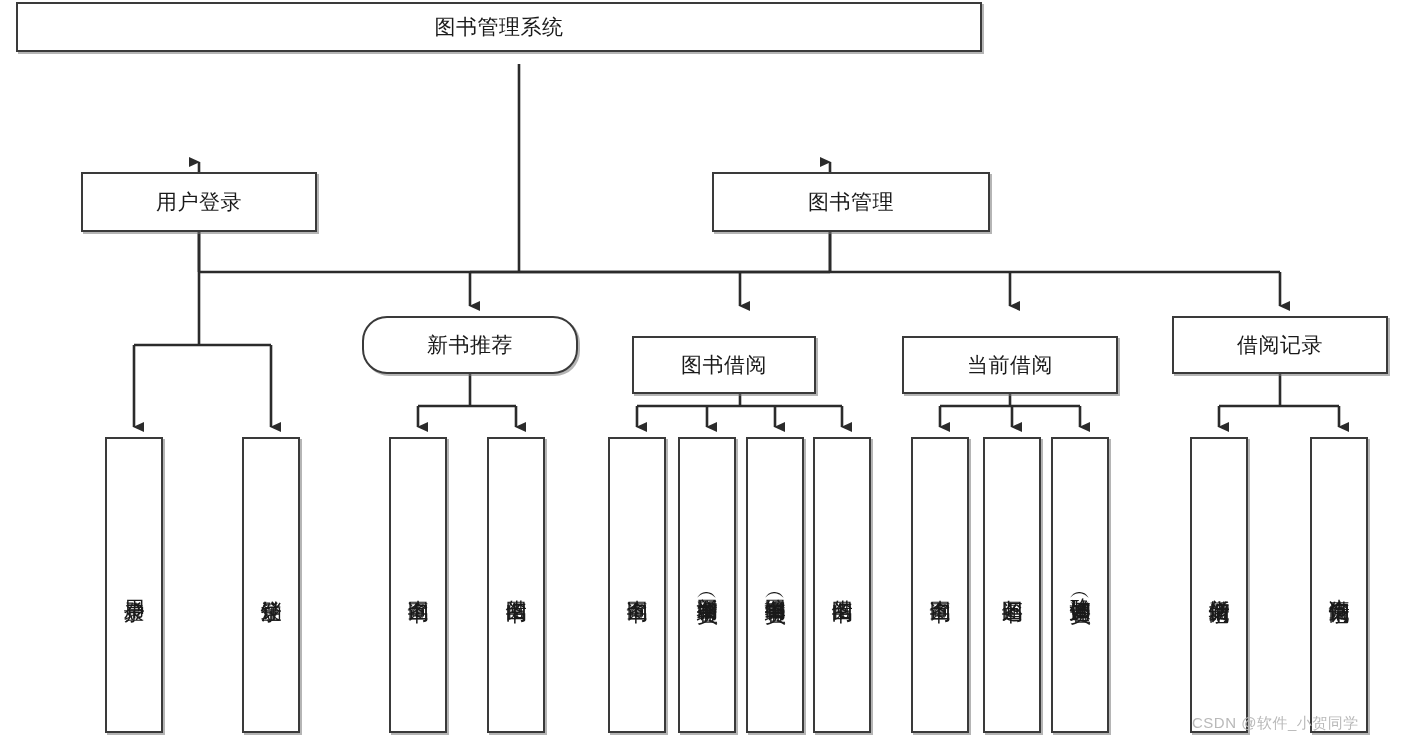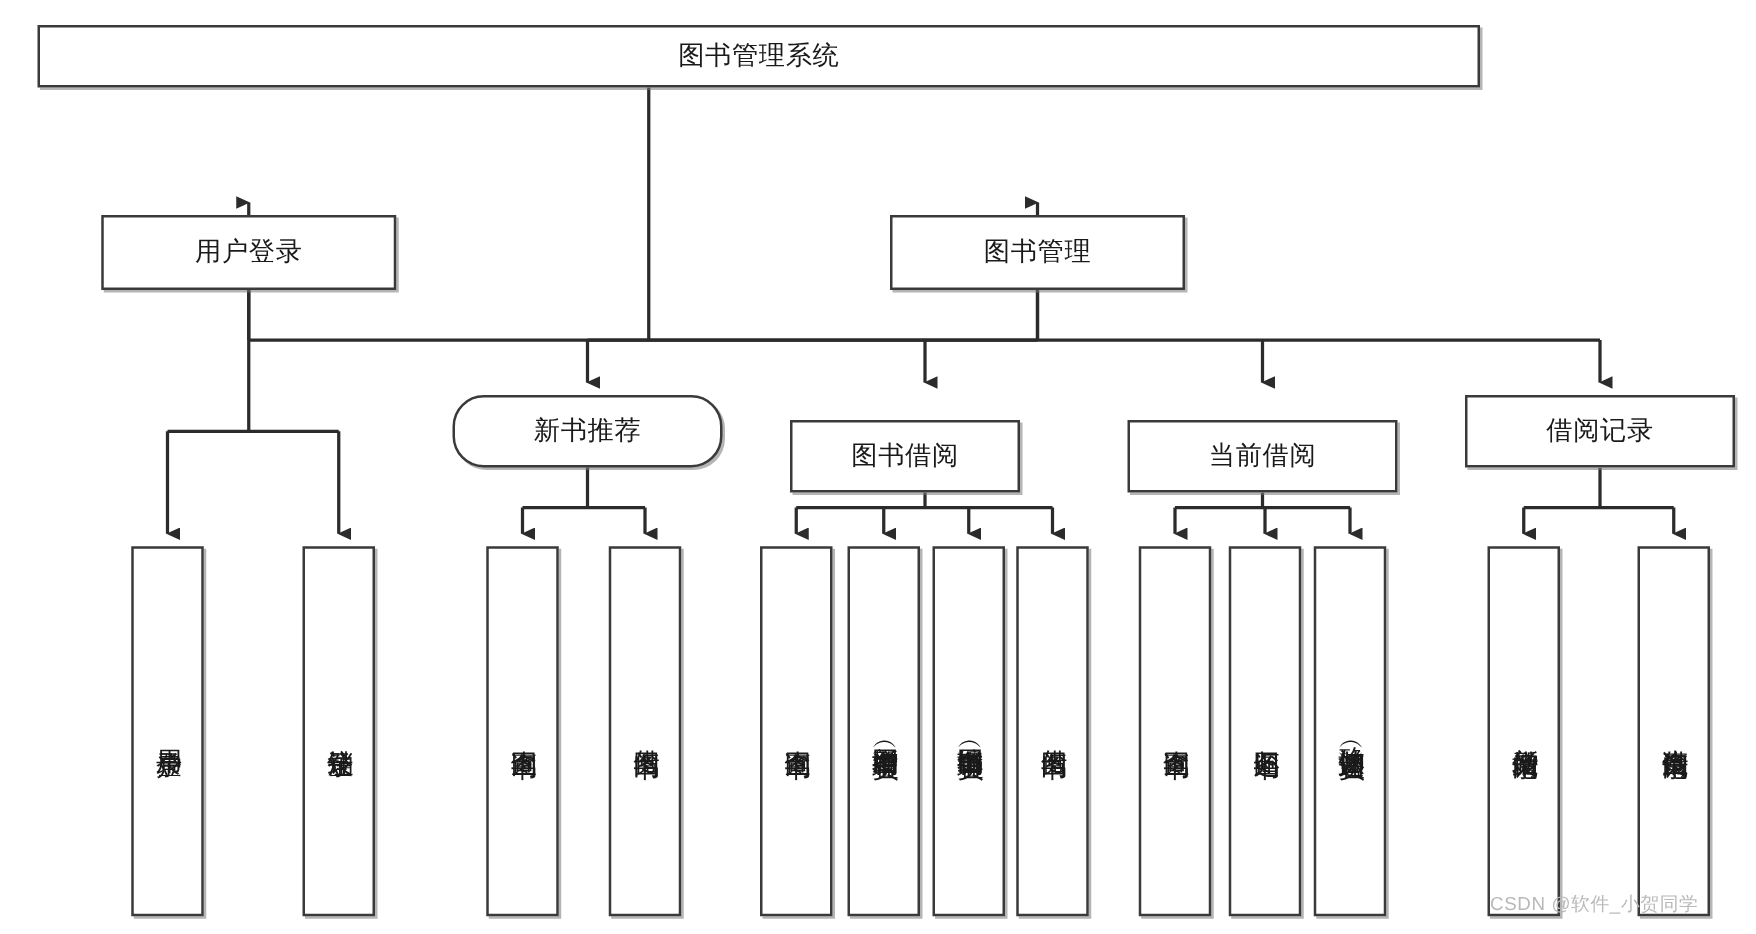--- a/index.html
+++ b/index.html
@@ -107,28 +107,28 @@
       <path d="M 1012,406 L 1012,427" marker-end="url(#arrowhead)"></path>
       <path d="M 1080,406 L 1080,427" marker-end="url(#arrowhead)"></path>
 
       <path d="M 1280,374 L 1280,406"></path>
       <path d="M 1219,406 L 1339,406"></path>
       <path d="M 1219,406 L 1219,427" marker-end="url(#arrowhead)"></path>
       <path d="M 1339,406 L 1339,427" marker-end="url(#arrowhead)"></path>
     </g>
   </svg>
 
-  <div class="node-box" style="left:16px; top:20px; width:1154px; height:50px;margin-left:14px;">
+  <div class="node-box" style="left:16px; top:2px; width:966px; height:50px;">
     <span class="node-label">图书管理系统</span>
   </div>
 
   <div class="node-box" style="left:81px; top:172px; width:236px; height:60px;">
     <span class="node-label">用户登录</span>
   </div>
-  <div class="node-box" style="left:712px; top:172px; width:236px; height:60px;">
+  <div class="node-box" style="left:712px; top:172px; width:278px; height:60px;">
     <span class="node-label">图书管理</span>
   </div>
 
   <div class="node-box" style="left:362px; top:316px; width:216px; height:58px;border-radius:25px;">
     <span class="node-label">新书推荐</span>
   </div>
   <div class="node-box" style="left:632px; top:316px; width:184px; height:58px;margin-top:20px;">
     <span class="node-label">图书借阅</span>
   </div>
   <div class="node-box" style="left:902px; top:316px; width:216px; height:58px;margin-top:20px;">

